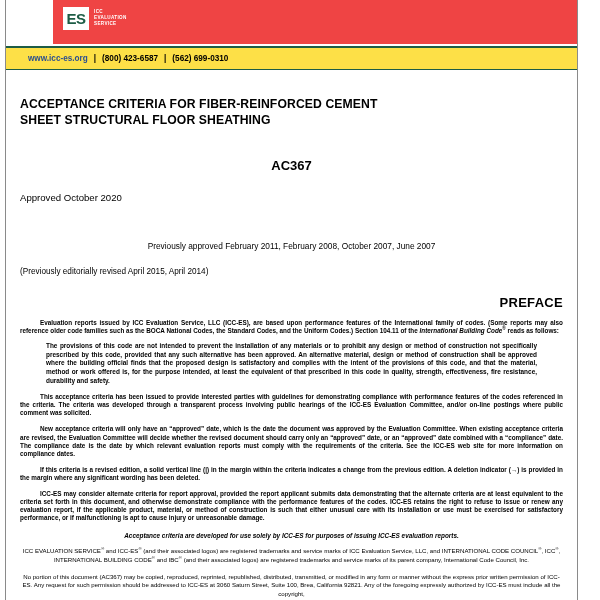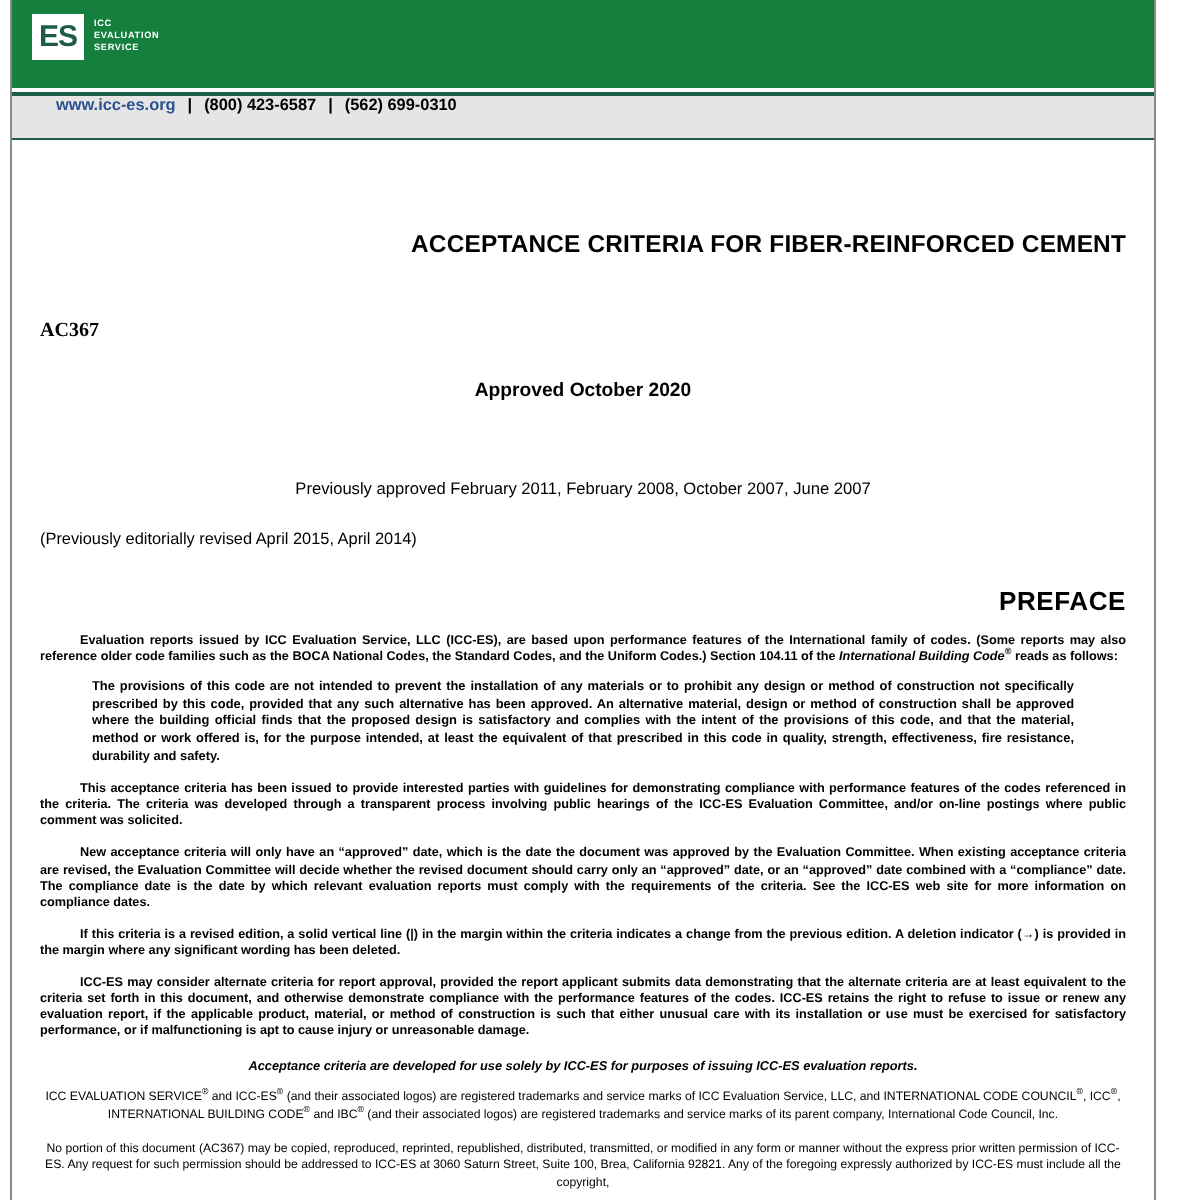--- a/index.html
+++ b/index.html
@@ -23,22 +23,23 @@
     height: 600px;
     border-left: 1px solid #8a8a8a;
     border-right: 1px solid #8a8a8a;
     box-sizing: border-box;
     background: #ffffff;
   }
 
   
   .header-band {
     height: 44px;
-    background: #15803d;
+    background: #ef4444;
     position: relative;
+    margin-left: 47px;
   }
   .logo-wrap {
     position: absolute;
     left: 10px;
     top: 7px;
     display: flex;
     align-items: flex-start;
   }
   .logo-box {
     width: 26px;
@@ -69,25 +70,25 @@
   }
   .green-rule {
     height: 1.5px;
     background: #1d5c45;
   }
 
   
   .contact-bar {
     height: 21px;
     display: flex;
-    align-items: flex-start;
+    align-items: center;
     padding-left: 22px;
     font-size: 8.2px;
     font-weight: bold;
-    background: #e5e5e5;
+    background: #fde047;
     white-space: nowrap;
   }
   .contact-bar .url {
     color: #2c4f8f;
   }
   .contact-bar .sep {
     color: #000;
     margin: 0 6px;
   }
   .contact-bar .sub {
@@ -97,39 +98,38 @@
     font-size: 8.2px;
   }
 
   
   .body-area {
     padding: 0 14px;
     box-sizing: border-box;
   }
 
   .doc-title {
-    margin-top: 44px;
-    text-align: right;
+    margin-top: 26px;
+    text-align: left;
     font-size: 12.2px;
     font-weight: bold;
     line-height: 16px;
     letter-spacing: 0.1px;
   }
 
   .ac-number {
     margin-top: 30px;
-    font-size: 10px;
-    font-weight: bold;
-    font-family: Liberation Serif, serif;
+    text-align: center;
+    font-size: 13px;
+    font-weight: bold;
   }
   .approved {
     margin-top: 19px;
-    text-align: center;
     font-size: 9.6px;
-    font-weight: bold;
+    font-weight: normal;
   }
 
   .prev-approved {
     margin-top: 38px;
     text-align: center;
     font-size: 8.3px;
   }
   .prev-revised {
     margin-top: 16px;
     text-align: left;
@@ -213,20 +213,21 @@
     <span>(800) 423-6587</span>
     <span class="sep">|</span>
     <span>(562) 699-0310</span>
   </div>
   <div class="green-rule"></div>
 
   <div class="body-area">
 
     <div class="doc-title">
       <div>ACCEPTANCE CRITERIA FOR FIBER-REINFORCED CEMENT</div>
+      <div>SHEET STRUCTURAL FLOOR SHEATHING</div>
     </div>
 
     <div class="ac-number">AC367</div>
     <div class="approved">Approved October 2020</div>
 
     <div class="prev-approved">Previously approved February 2011, February 2008, October 2007, June 2007</div>
     <div class="prev-revised">(Previously editorially revised April 2015, April 2014)</div>
 
     <div class="preface-head">PREFACE</div>
 

